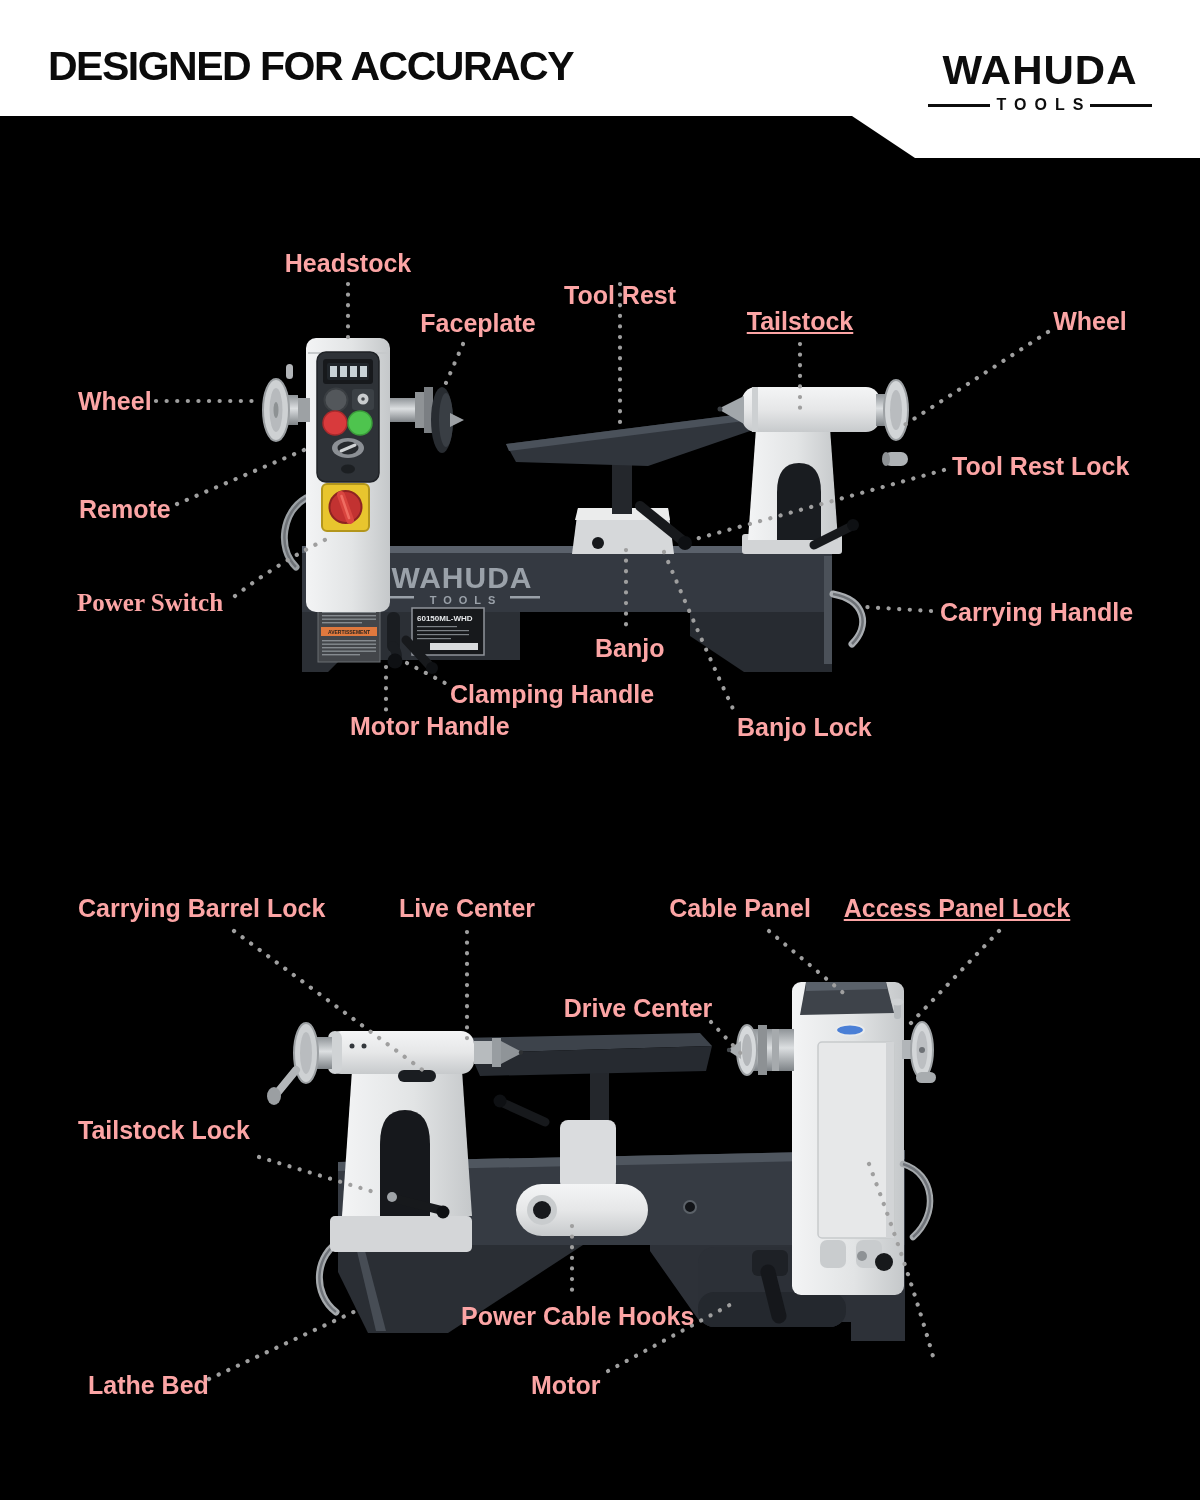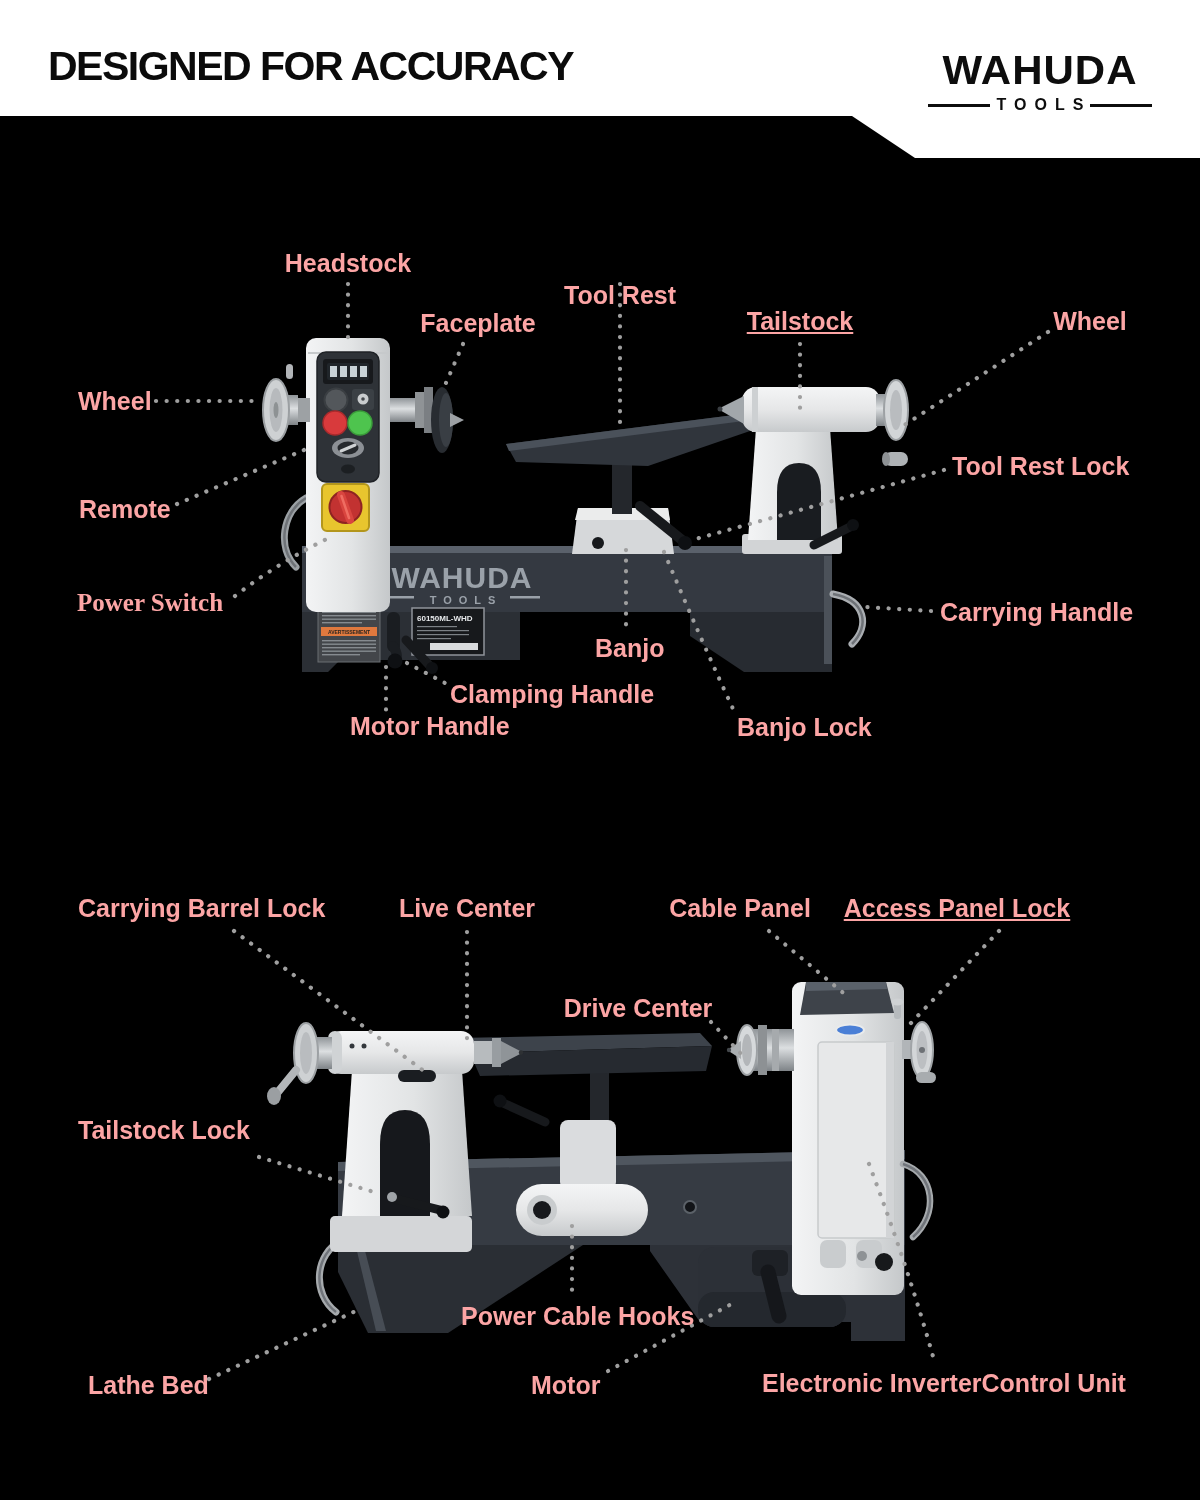--- a/index.html
+++ b/index.html
@@ -334,15 +334,14 @@
 
   <div class="lbl" style="left:78px;top:895px;">Carrying Barrel Lock</div>
   <div class="lbl c" style="left:467px;top:895px;">Live Center</div>
   <div class="lbl c" style="left:740px;top:895px;">Cable Panel</div>
   <div class="lbl c" style="left:957px;top:895px;text-decoration:underline;">Access Panel Lock</div>
   <div class="lbl c" style="left:638px;top:995px;">Drive Center</div>
   <div class="lbl" style="left:78px;top:1117px;">Tailstock Lock</div>
   <div class="lbl" style="left:461px;top:1303px;">Power Cable Hooks</div>
   <div class="lbl" style="left:88px;top:1372px;">Lathe Bed</div>
   <div class="lbl" style="left:531px;top:1372px;">Motor</div>
-  <div class="lbl" style="left:762px;top:1370px;">Electronic InverterControl Unit</div>
 
 </div>
 
 </body></html>

